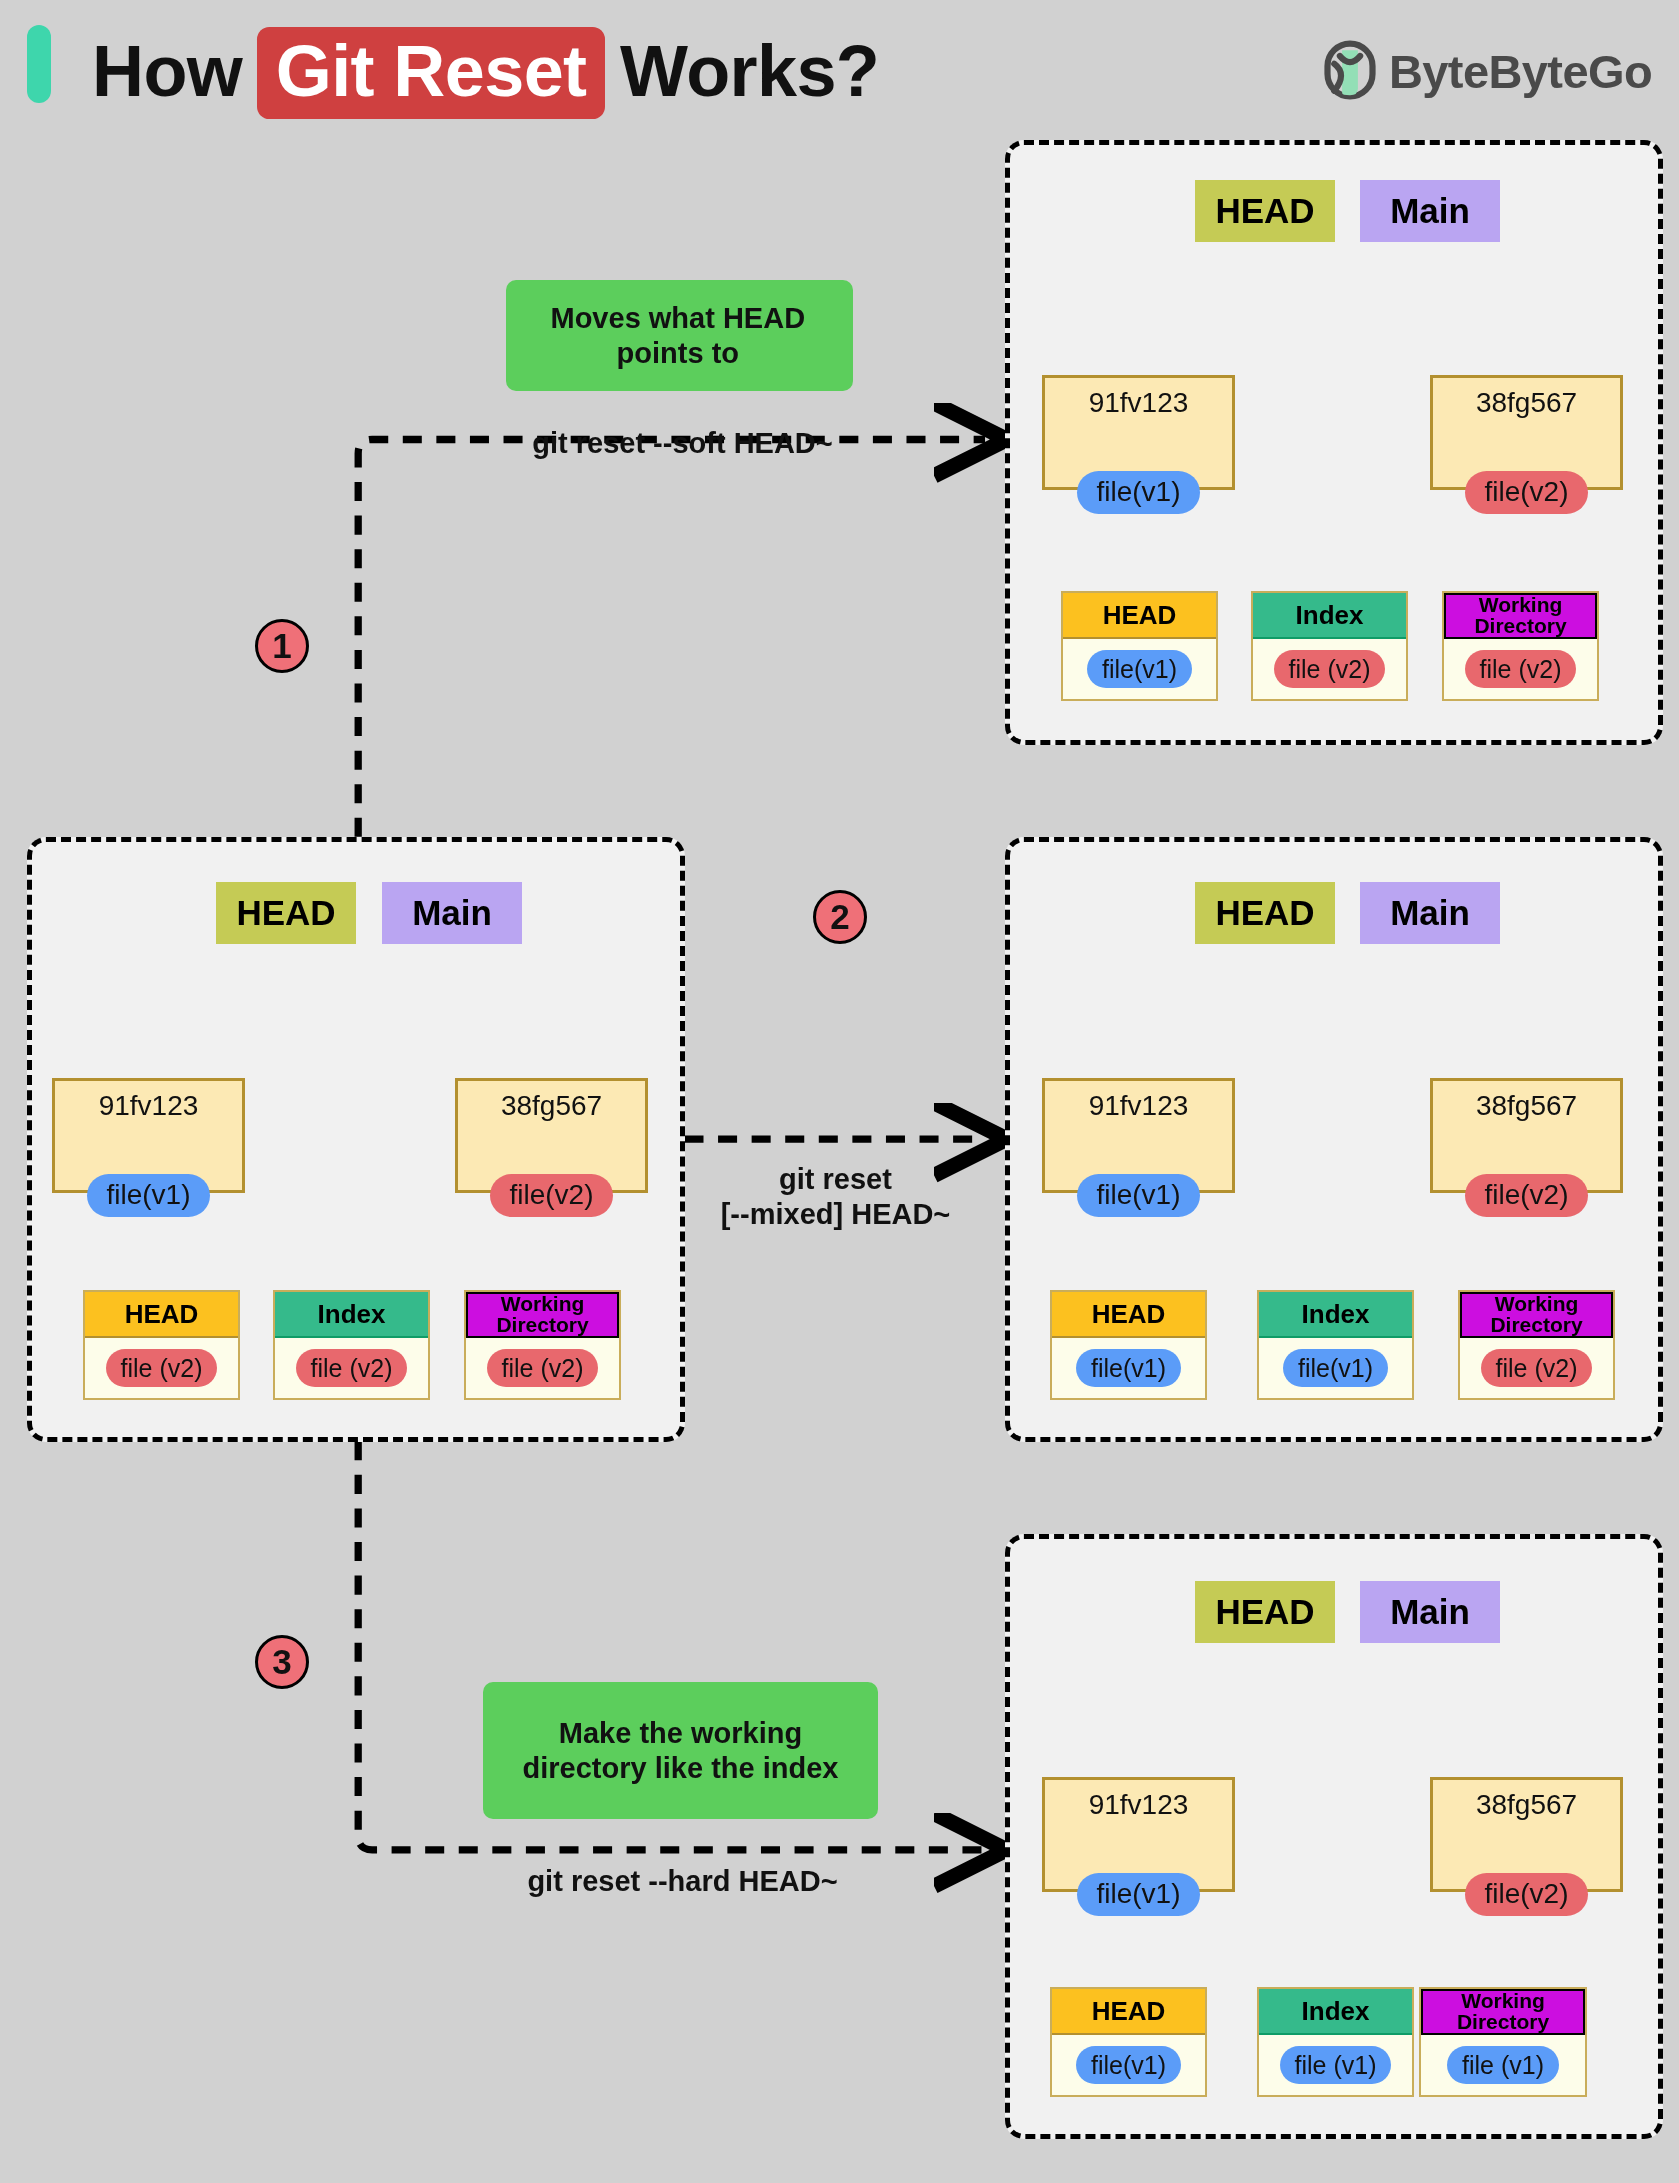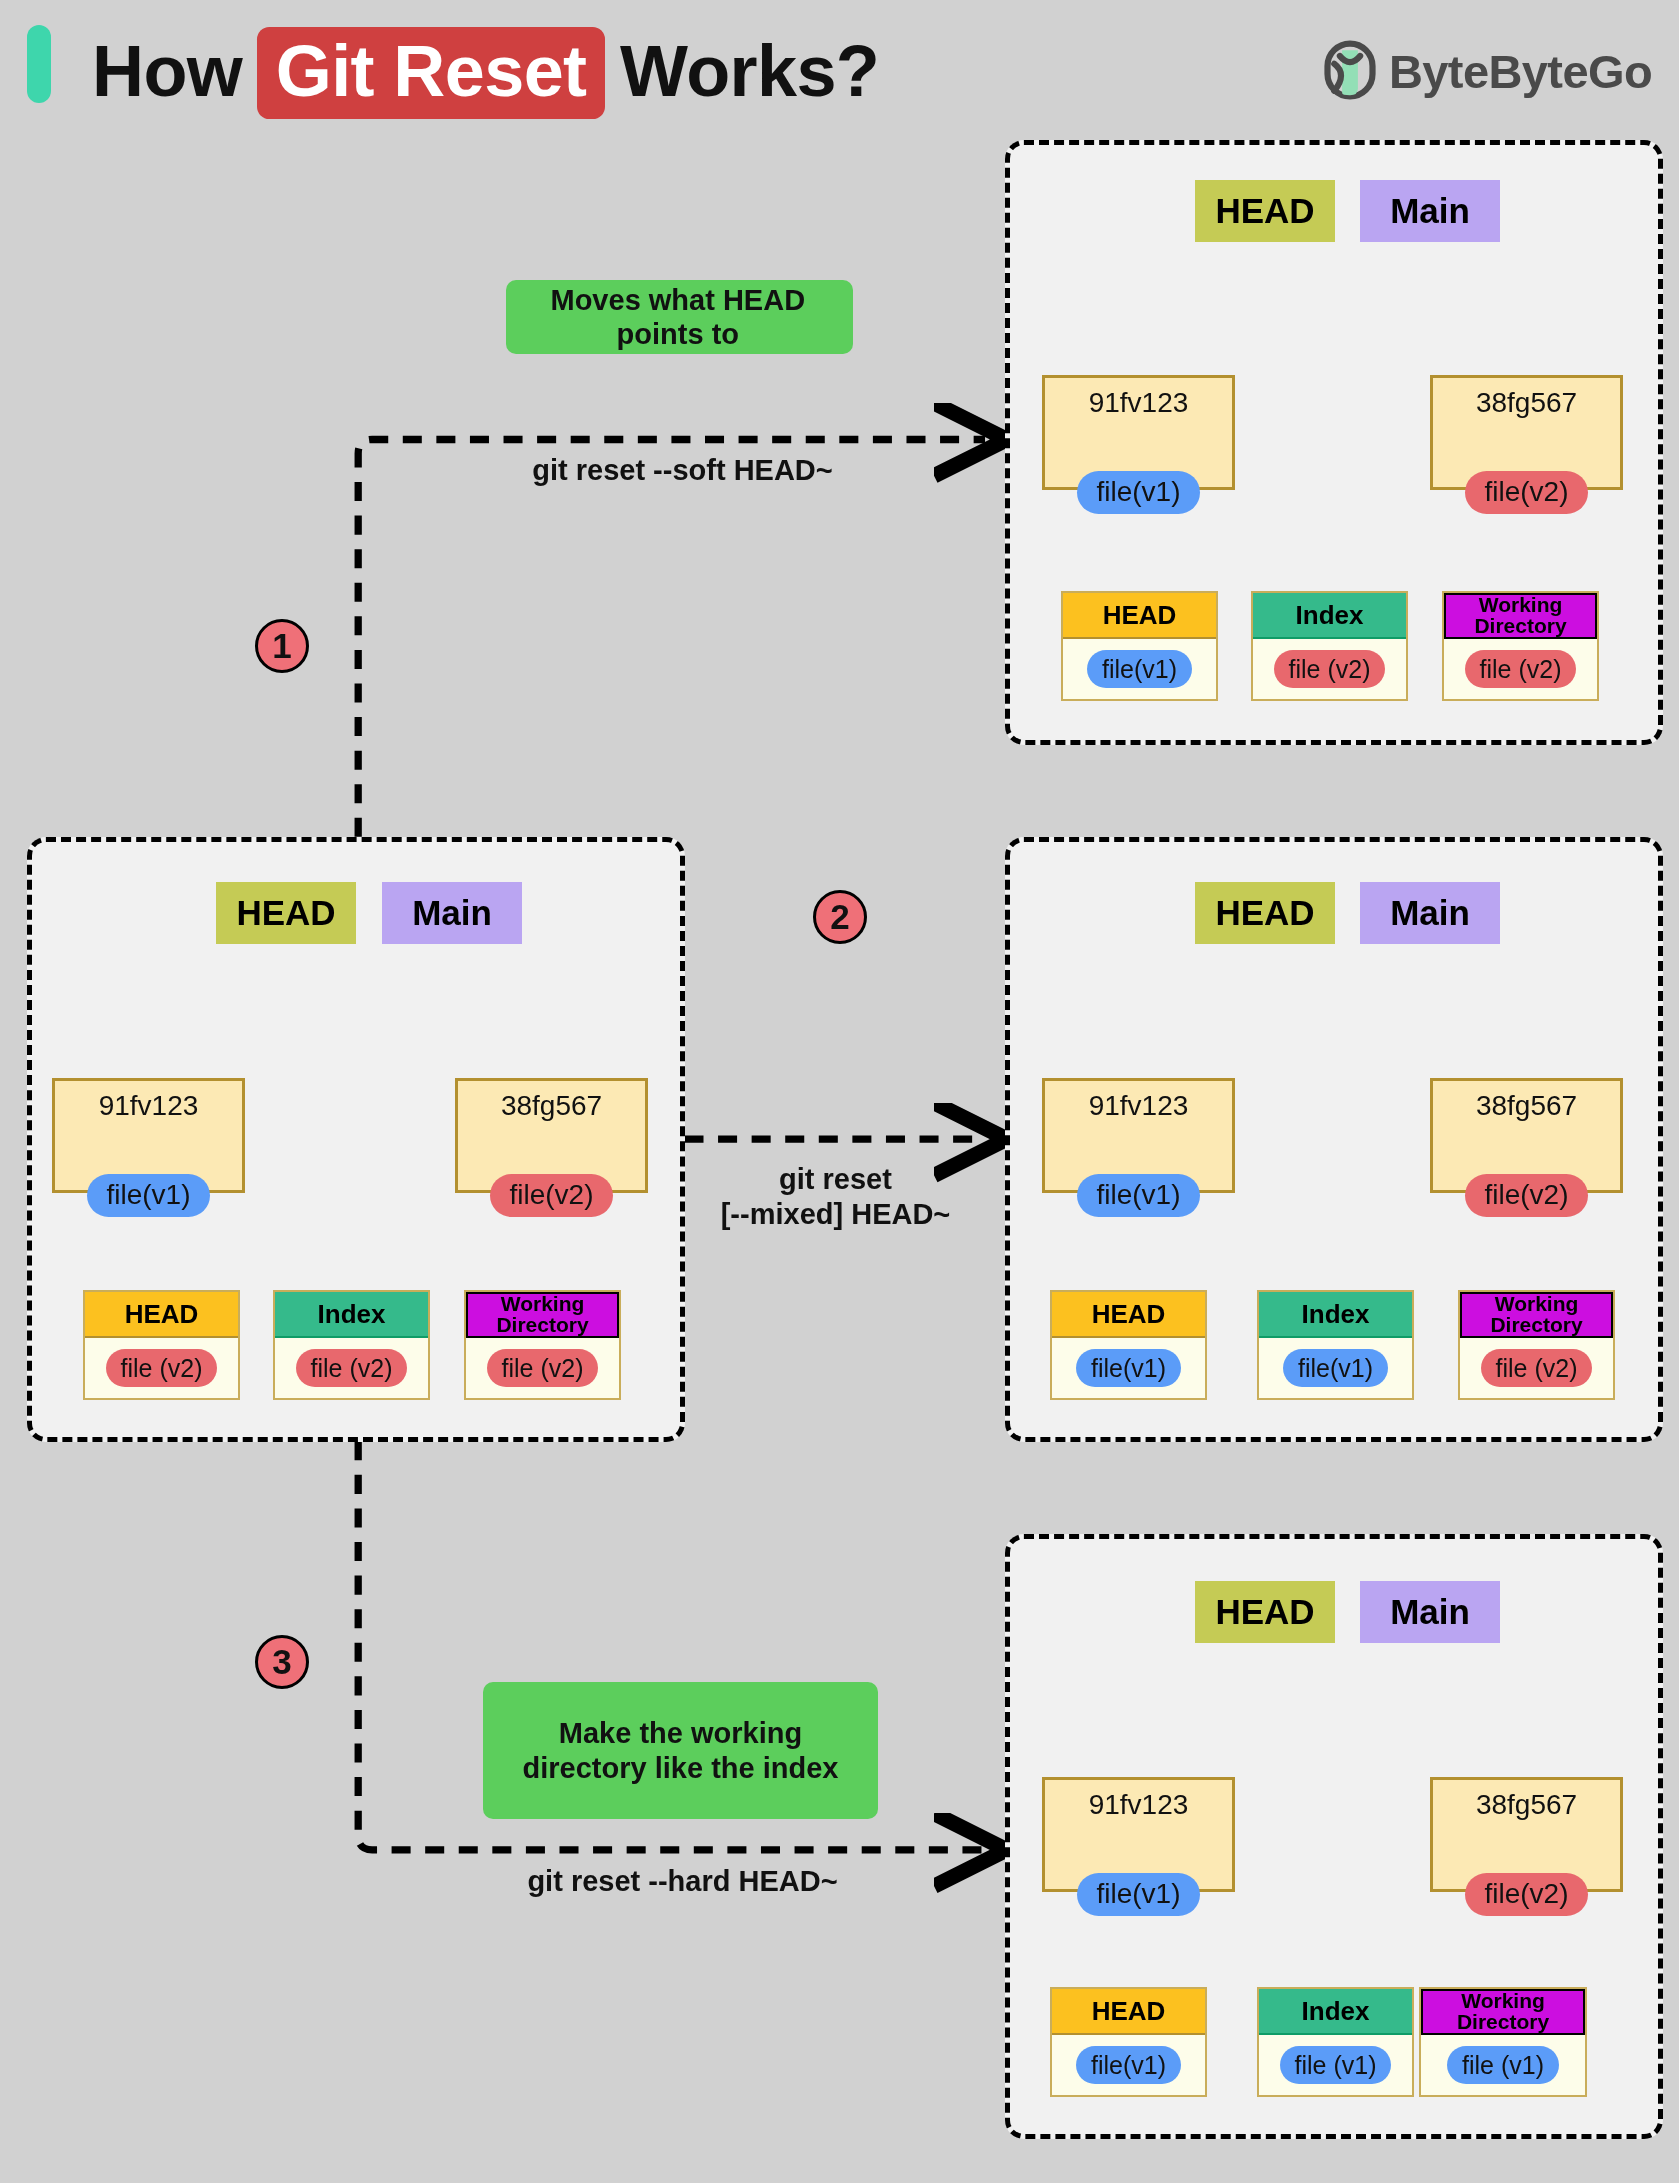--- a/index.html
+++ b/index.html
@@ -320,23 +320,23 @@
   </div>
   <div class="statebox" style="left:1419px;top:1987px;width:168px;">
     <div class="sb-head magenta">Working
 Directory</div>
     <div class="sb-body">
       <span class="pill pill-blue">file (v1)</span>
     </div>
   </div>
 
   <div class="stepnum" style="left:255px;top:619px;">1</div>
-  <div class="callout" style="left:506px;top:280px;width:347px;height:74px;padding-left:10px;">Moves what
+  <div class="callout" style="left:506px;top:280px;width:347px;height:111px;padding-left:10px;">Moves what
 HEAD points to</div>
-  <div class="cmdlabel" style="left:414px;top:453px;width:537px;">git reset --soft HEAD~</div>
+  <div class="cmdlabel" style="left:414px;top:426px;width:537px;">git reset --soft HEAD~</div>
 
   <div class="stepnum" style="left:813px;top:890px;">2</div>
   <div class="cmdlabel" style="left:676px;top:1162px;width:319px;">git reset
 [--mixed] HEAD~</div>
 
   <div class="stepnum" style="left:255px;top:1635px;">3</div>
   <div class="callout" style="left:483px;top:1682px;width:395px;height:137px;">Make the working
 directory like the
 index</div>
   <div class="cmdlabel" style="left:414px;top:1864px;width:537px;">git reset --hard HEAD~</div>

